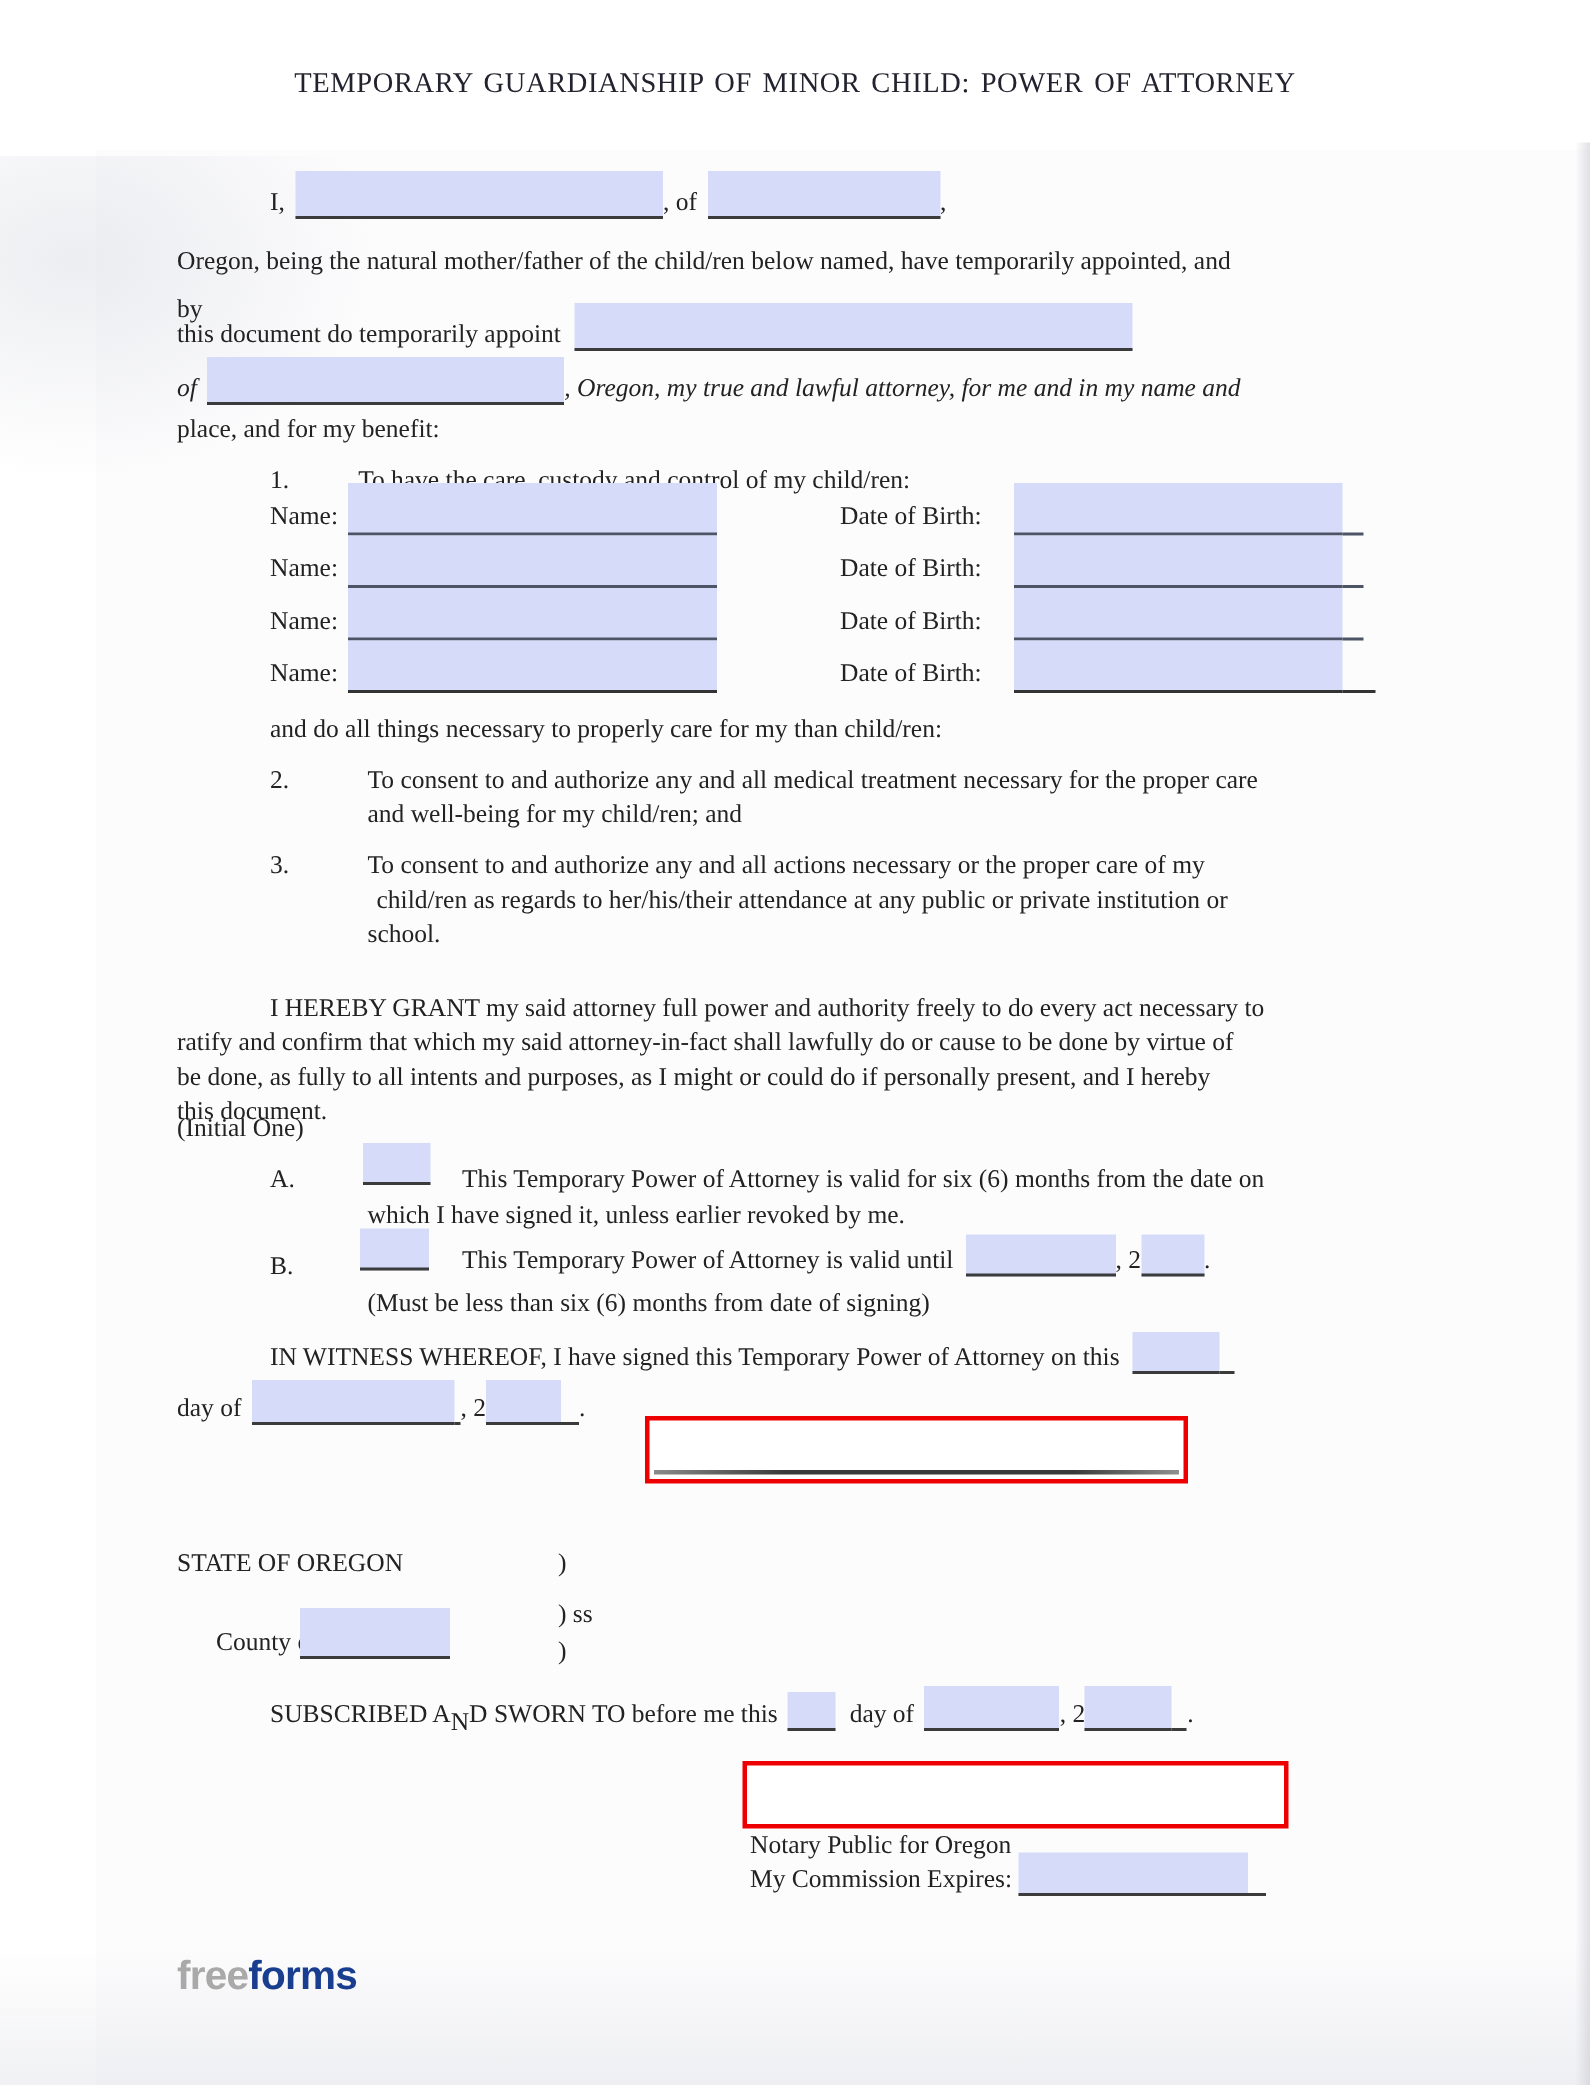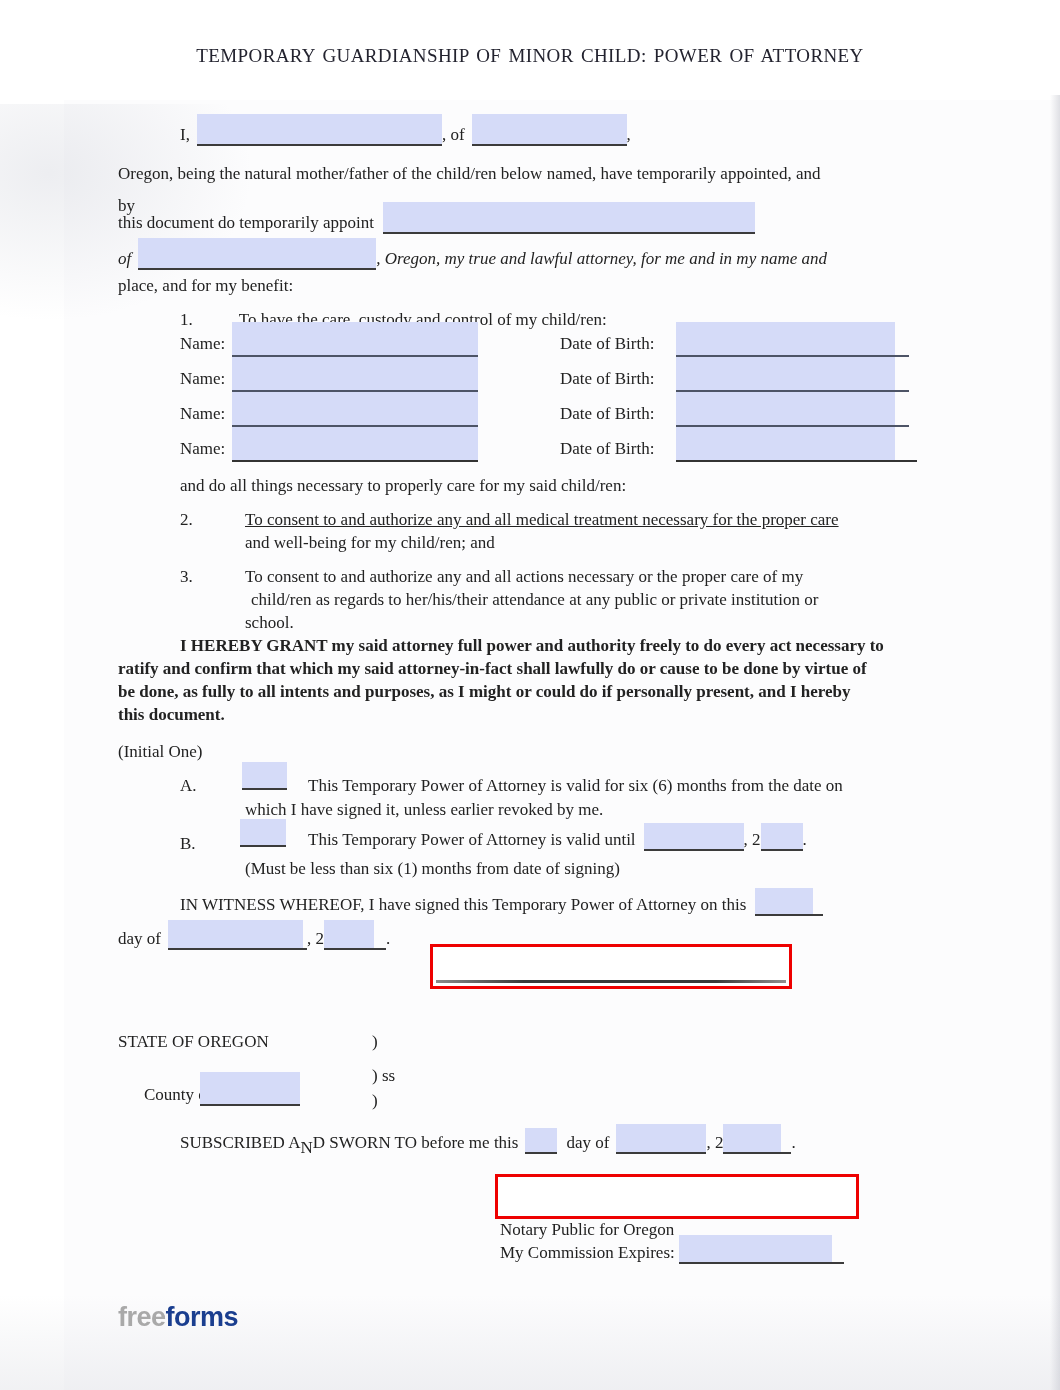--- a/index.html
+++ b/index.html
@@ -105,37 +105,37 @@
   <div class="name-row dark" style="top:427px;">
     <span class="lbl" style="left:62px;">Name:</span>
     <span class="f field" style="left:114px;width:246px;"></span>
     <span class="lbl" style="left:442px;">Date of Birth:</span>
     <span class="f field" style="left:558px;width:219px;"></span>
     <span class="t" style="left:777px;width:22px;"></span>
   </div>
 
   <div class="line" style="top:474px;left:118px;">
     <span class="indent"></span>
-    <span>and do all things necessary to properly care for my said child/ren:</span>
+    <span>and do all things necessary to properly care for my than child/ren:</span>
   </div>
 
   <div class="abs" style="top:508px;left:118px;width:830px;height:46px;">
     <span class="abs" style="left:62px;top:0;">2.</span>
-    <span class="abs" style="left:127px;top:0;text-decoration:underline;">To consent to and authorize any and all medical treatment necessary for the proper care</span>
+    <span class="abs" style="left:127px;top:0;">To consent to and authorize any and all medical treatment necessary for the proper care</span>
     <span class="abs" style="left:127px;top:23px;">and well-being for my child/ren; and</span>
   </div>
 
   <div class="abs" style="top:565px;left:118px;width:830px;height:69px;">
     <span class="abs" style="left:62px;top:0;">3.</span>
     <span class="abs" style="left:127px;top:0;">To consent to and authorize any and all actions necessary or the proper care of my</span>
     <span class="abs" style="left:133px;top:23px;">child/ren as regards to her/his/their attendance at any public or private institution or</span>
     <span class="abs" style="left:127px;top:46px;">school.</span>
   </div>
 
-  <div class="abs" style="top:634px;left:118px;width:835px;font-weight:bold;">
+  <div class="abs" style="top:660px;left:118px;width:835px;">
     <div style="padding-left:62px;">I HEREBY GRANT my said attorney full power and authority freely to do every act necessary to</div>
     <div>ratify and confirm that which my said attorney-in-fact shall lawfully do or cause to be done by virtue of</div>
     <div>be done, as fully to all intents and purposes, as I might or could do if personally present, and I hereby</div>
     <div>this document.</div>
   </div>
 
   <div class="line" style="top:740px;left:118px;">(Initial One)</div>
 
   <div class="abs" style="top:762px;left:118px;width:835px;height:60px;">
     <span class="abs" style="left:62px;top:12px;">A.</span>
@@ -147,21 +147,21 @@
   <div class="abs" style="top:819px;left:118px;width:835px;height:64px;">
     <span class="abs" style="left:62px;top:13px;">B.</span>
     <span class="field abs" style="left:122px;top:0;width:46px;height:28px;"></span>
     <div class="line" style="left:190px;top:2px;height:30px;">
       <span>This Temporary Power of Attorney is valid until</span>
       <span class="field" style="width:100px;height:28px;margin-left:8px;"></span>
       <span>, 2</span>
       <span class="field" style="width:42px;height:28px;"></span>
       <span>.</span>
     </div>
-    <span class="abs" style="left:127px;top:38px;">(Must be less than six (1) months from date of signing)</span>
+    <span class="abs" style="left:127px;top:38px;">(Must be less than six (6) months from date of signing)</span>
   </div>
 
   <div class="line" style="top:886px;left:118px;height:30px;">
     <span class="indent"></span>
     <span>IN WITNESS WHEREOF, I have signed this Temporary Power of Attorney on this</span>
     <span class="field" style="width:58px;height:28px;margin-left:9px;"></span>
     <span class="tail" style="width:10px;height:28px;"></span>
   </div>
   <div class="line" style="top:918px;left:118px;height:32px;">
     <span>day of</span>

